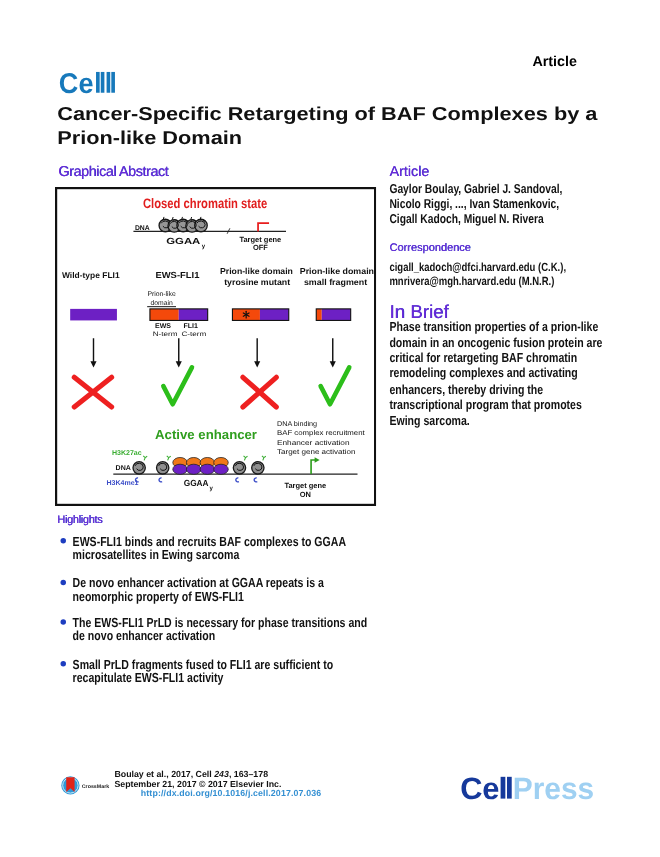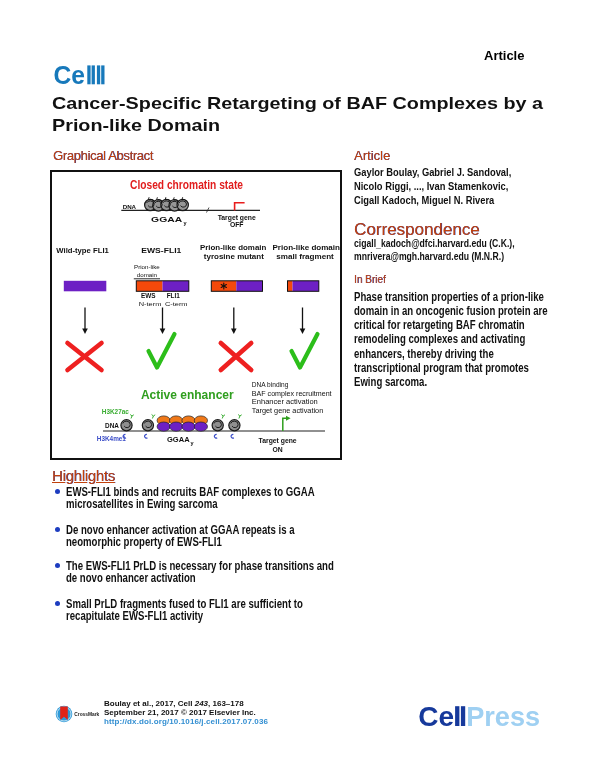--- a/index.html
+++ b/index.html
@@ -1,18 +1,18 @@
 <!DOCTYPE html>
 <html><head>
 <meta charset="utf-8">
 <style>
 html,body{margin:0;padding:0;}
 body{width:600px;height:779px;position:relative;background:#fff;font-family:"Liberation Sans",sans-serif;overflow:hidden;}
 .abs{position:absolute;}
-.blue{color:#c2410c;text-shadow:0.35px 0 0 #1d3dc0;}
+.blue{color:#6d28d9;text-shadow:0.35px 0 0 #1d3dc0;}
 .cond{transform:scaleX(0.8);transform-origin:0 0;white-space:nowrap;}
 .hli{font-size:12px;font-weight:bold;line-height:12.6px;color:#111;}
 .bdot{width:5px;height:5px;border-radius:50%;background:#1d3dc0;}
 </style>
 </head>
 <body>
 
 <div class="abs" style="left:484px;top:48px;font-size:13px;font-weight:bold;color:#000000;">Article</div>
 
 <svg class="abs" style="left:52px;top:60px;" width="56" height="30" viewBox="0 0 56 30" font-family="Liberation Sans, sans-serif">
@@ -165,37 +165,37 @@
 <text x="140.5" y="275" font-size="5.5" font-weight="bold" fill="#111">y</text>
 <path d="M232.8,261 V248.2 H236.5" fill="none" stroke="#2f9e1e" stroke-width="1.5"></path>
 <path d="M236,245.7 l4.6,2.5 l-4.6,2.5 z" fill="#2f9e1e"></path>
 <text x="227.6" y="273.3" font-size="6.8" font-weight="bold" fill="#111" text-anchor="middle">Target gene</text>
 <text x="227.6" y="281.9" font-size="6.8" font-weight="bold" fill="#111" text-anchor="middle">ON</text>
 </svg>
 
 <div class="abs blue" style="left:354px;top:147.5px;font-size:13px;">Article</div>
 <div class="abs cond" style="left:354px;top:164.5px;font-size:11.7px;font-weight:bold;line-height:14px;color:#111;">Gaylor Boulay, Gabriel J. Sandoval,<br>Nicolo Riggi, ..., Ivan Stamenkovic,<br>Cigall Kadoch, Miguel N. Rivera</div>
 
-<div class="abs blue" style="left:354px;top:219.5px;font-size:17px;">Correspondence</div>
+<div class="abs blue" style="left:354px;top:219.5px;font-size:10px;">Correspondence</div>
 <div class="abs cond" style="left:354px;top:237px;font-size:10.8px;font-weight:bold;line-height:13.2px;color:#111;">cigall_kadoch@dfci.harvard.edu (C.K.),<br>mnrivera@mgh.harvard.edu (M.N.R.)</div>
 
-<div class="abs blue" style="left:354px;top:273.5px;font-size:10px;">In Brief</div>
+<div class="abs blue" style="left:354px;top:273.5px;font-size:17px;">In Brief</div>
 <div class="abs cond" style="left:354px;top:289.5px;font-size:12px;font-weight:bold;line-height:14.3px;color:#111;">Phase transition properties of a prion-like<br>domain in an oncogenic fusion protein are<br>critical for retargeting BAF chromatin<br>remodeling complexes and activating<br>enhancers, thereby driving the<br>transcriptional program that promotes<br>Ewing sarcoma.</div>
 
-<div class="abs blue" style="left:52px;top:466.5px;font-size:15px;letter-spacing:-0.3px;text-decoration:underline;">Highlights</div>
+<div class="abs blue" style="left:52px;top:466.5px;font-size:10px;letter-spacing:-0.3px;">Highlights</div>
 <div class="abs bdot" style="left:54.5px;top:489px;"></div>
 <div class="abs cond hli" style="left:65.5px;top:485.5px;">EWS-FLI1 binds and recruits BAF complexes to GGAA<br>microsatellites in Ewing sarcoma</div>
 <div class="abs bdot" style="left:54.5px;top:527px;"></div>
 <div class="abs cond hli" style="left:65.5px;top:523.5px;">De novo enhancer activation at GGAA repeats is a<br>neomorphic property of EWS-FLI1</div>
 <div class="abs bdot" style="left:54.5px;top:563px;"></div>
 <div class="abs cond hli" style="left:65.5px;top:559.5px;">The EWS-FLI1 PrLD is necessary for phase transitions and<br>de novo enhancer activation</div>
 <div class="abs bdot" style="left:54.5px;top:601px;"></div>
 <div class="abs cond hli" style="left:65.5px;top:597.5px;">Small PrLD fragments fused to FLI1 are sufficient to<br>recapitulate EWS-FLI1 activity</div>
 
-<div class="abs" style="left:104px;top:698.5px;font-size:8px;font-weight:bold;line-height:9.4px;color:#111;">Boulay et al., 2017, Cell <i>243</i>, 163–178<br>September 21, 2017 © 2017 Elsevier Inc.<br><span style="color:#338fd2;letter-spacing:0.12px;">http://dx.doi.org/10.1016/j.cell.2017.07.036</span></div>
+<div class="abs" style="left:104px;top:698.5px;font-size:8px;font-weight:bold;line-height:9.4px;color:#111;">Boulay et al., 2017, Cell <i>243</i>, 163–178<br>September 21, 2017 © 2017 Elsevier Inc.<br><span style="color:#338fd2;letter-spacing:0.12px;margin-left:24px;">http://dx.doi.org/10.1016/j.cell.2017.07.036</span></div>
 
 <svg class="abs" style="left:54.5px;top:705px;" width="46" height="18" viewBox="0 0 46 18">
 <circle cx="9" cy="9" r="8.3" fill="#2e9ad8"></circle>
 <circle cx="9" cy="9" r="7" fill="none" stroke="#fff" stroke-width="0.7"></circle>
 <path d="M5.2 1.6 L12.8 1.6 L12.8 14.9 L9 11.7 L5.2 14.9 Z" fill="#e02318"></path>
 <text x="19.3" y="11.3" font-size="4.7" font-weight="bold" fill="#1a1a1a" textLength="25" lengthAdjust="spacingAndGlyphs">CrossMark</text>
 </svg>
 
 <svg class="abs" style="left:417px;top:702px;" width="126" height="30" viewBox="0 0 126 30" font-family="Liberation Sans, sans-serif">
 <text x="1.3" y="24" font-size="28" font-weight="bold" fill="#16399b">Ce</text>

